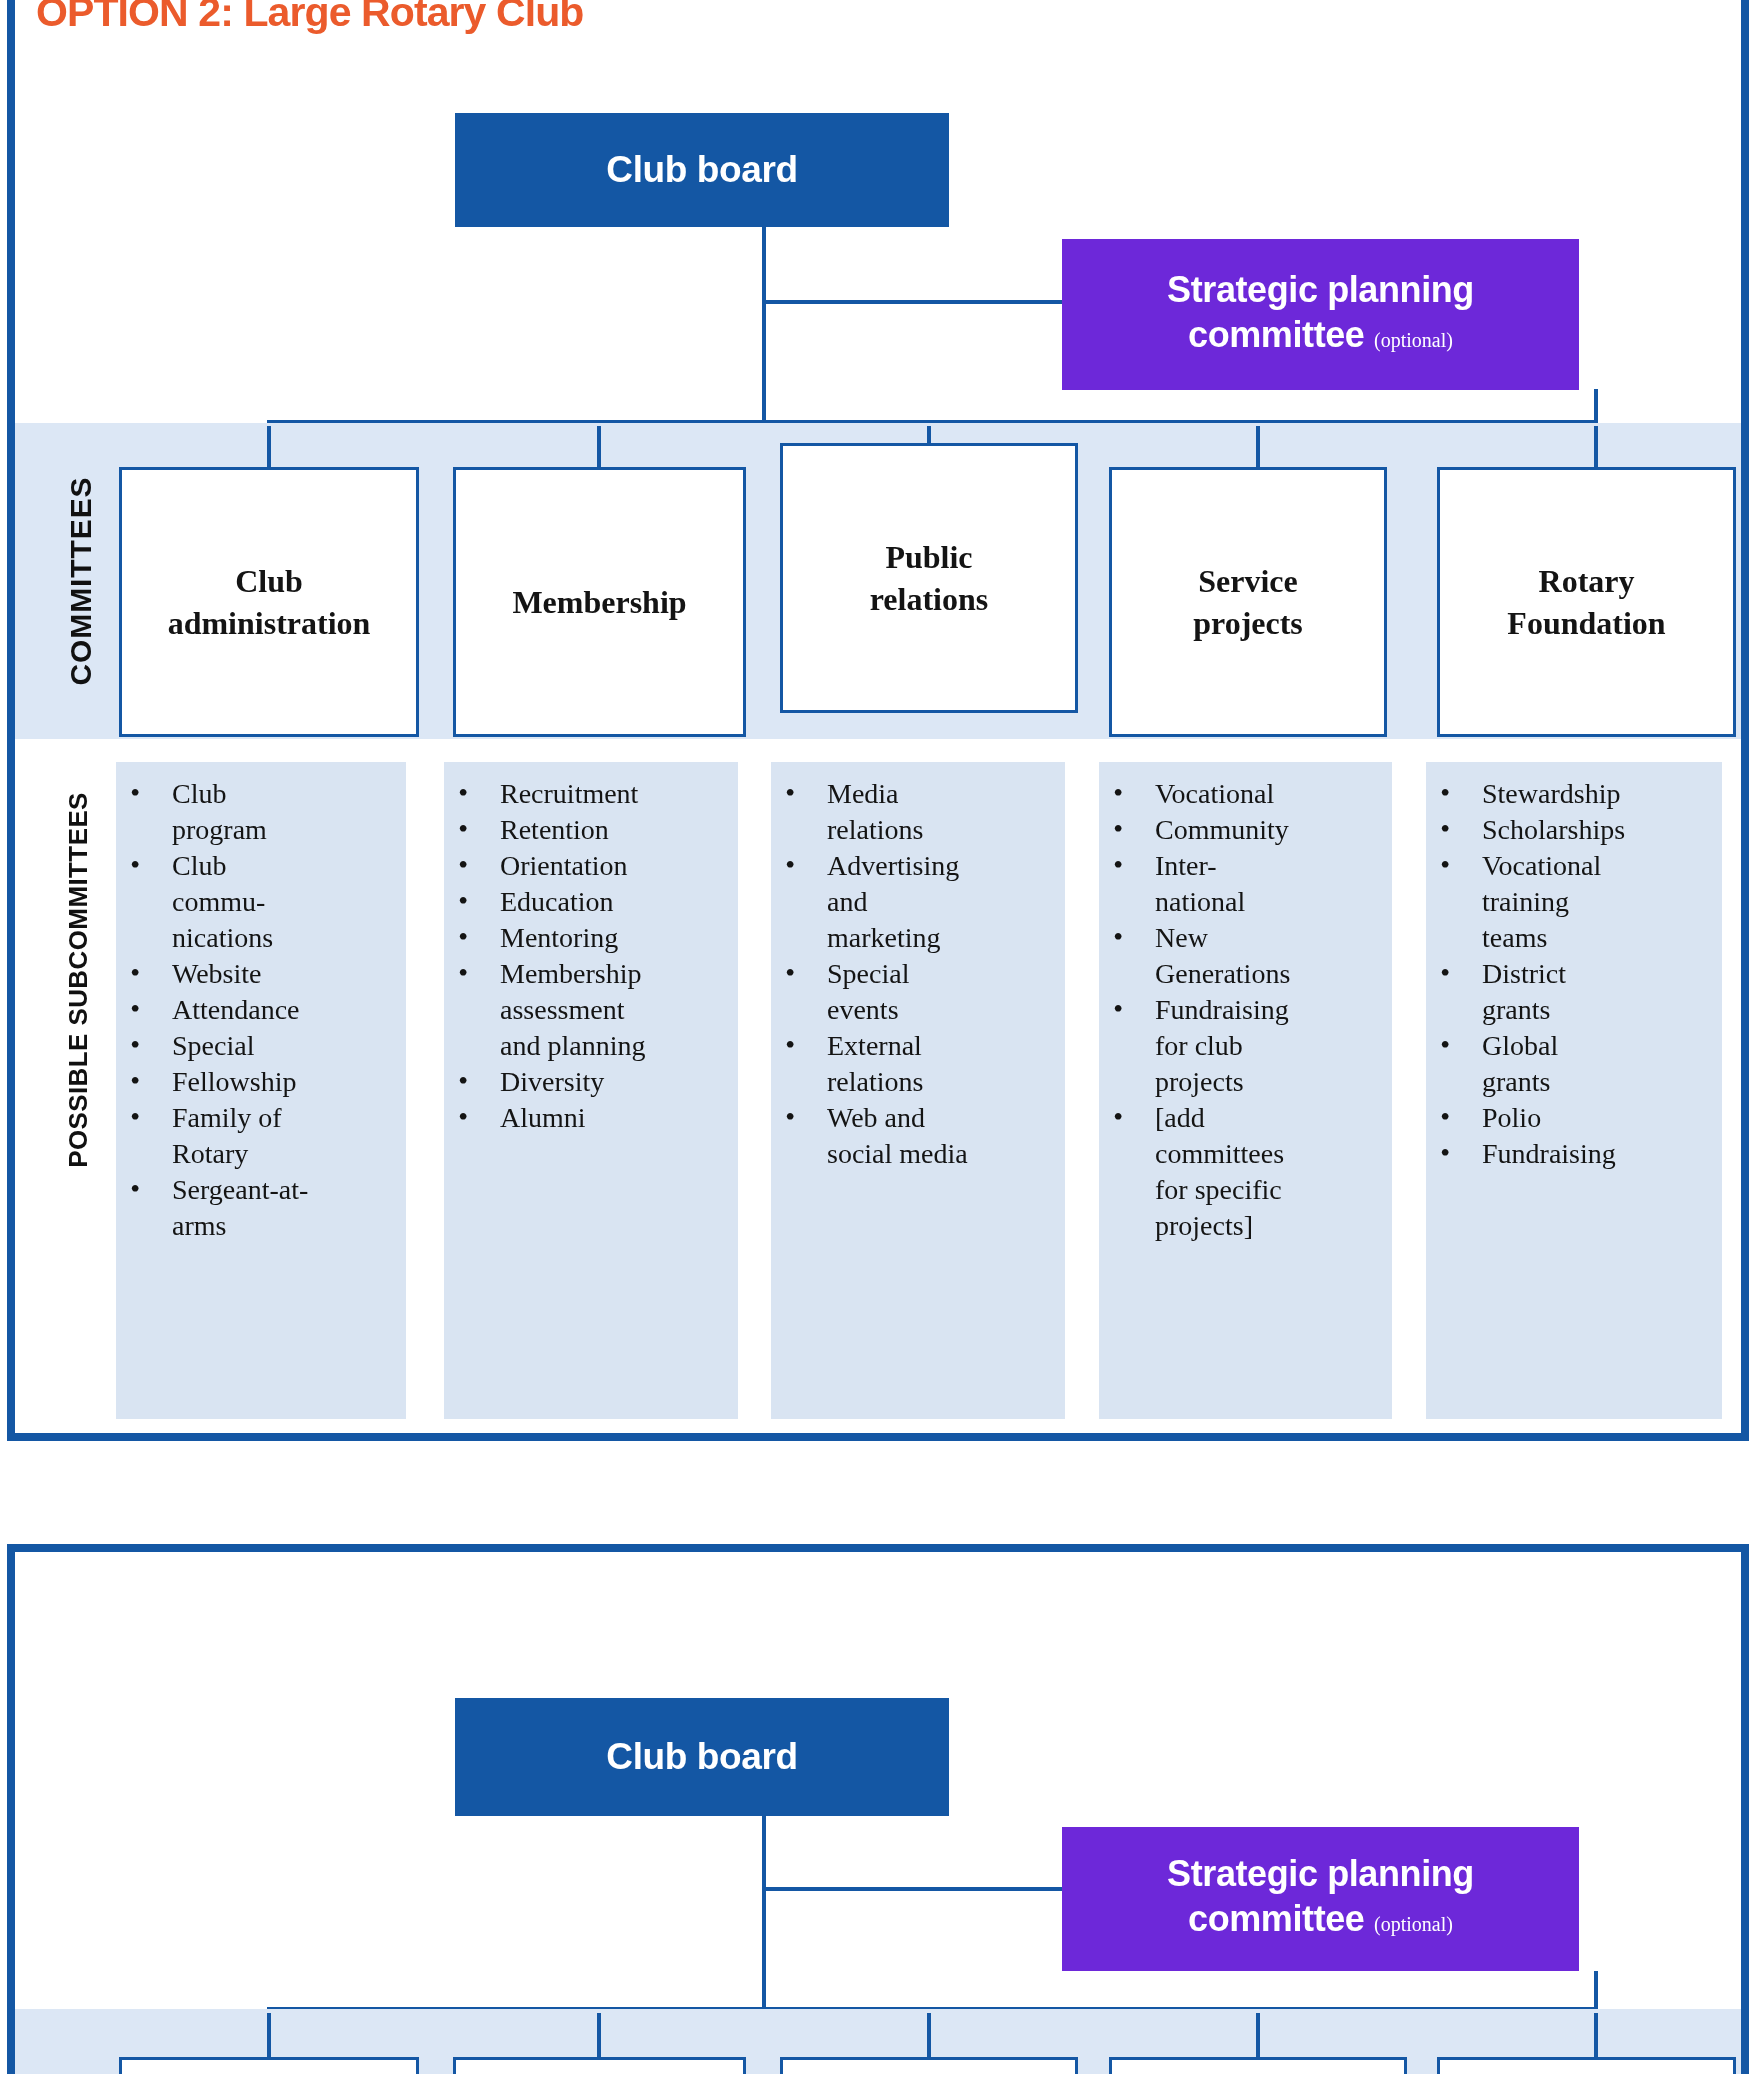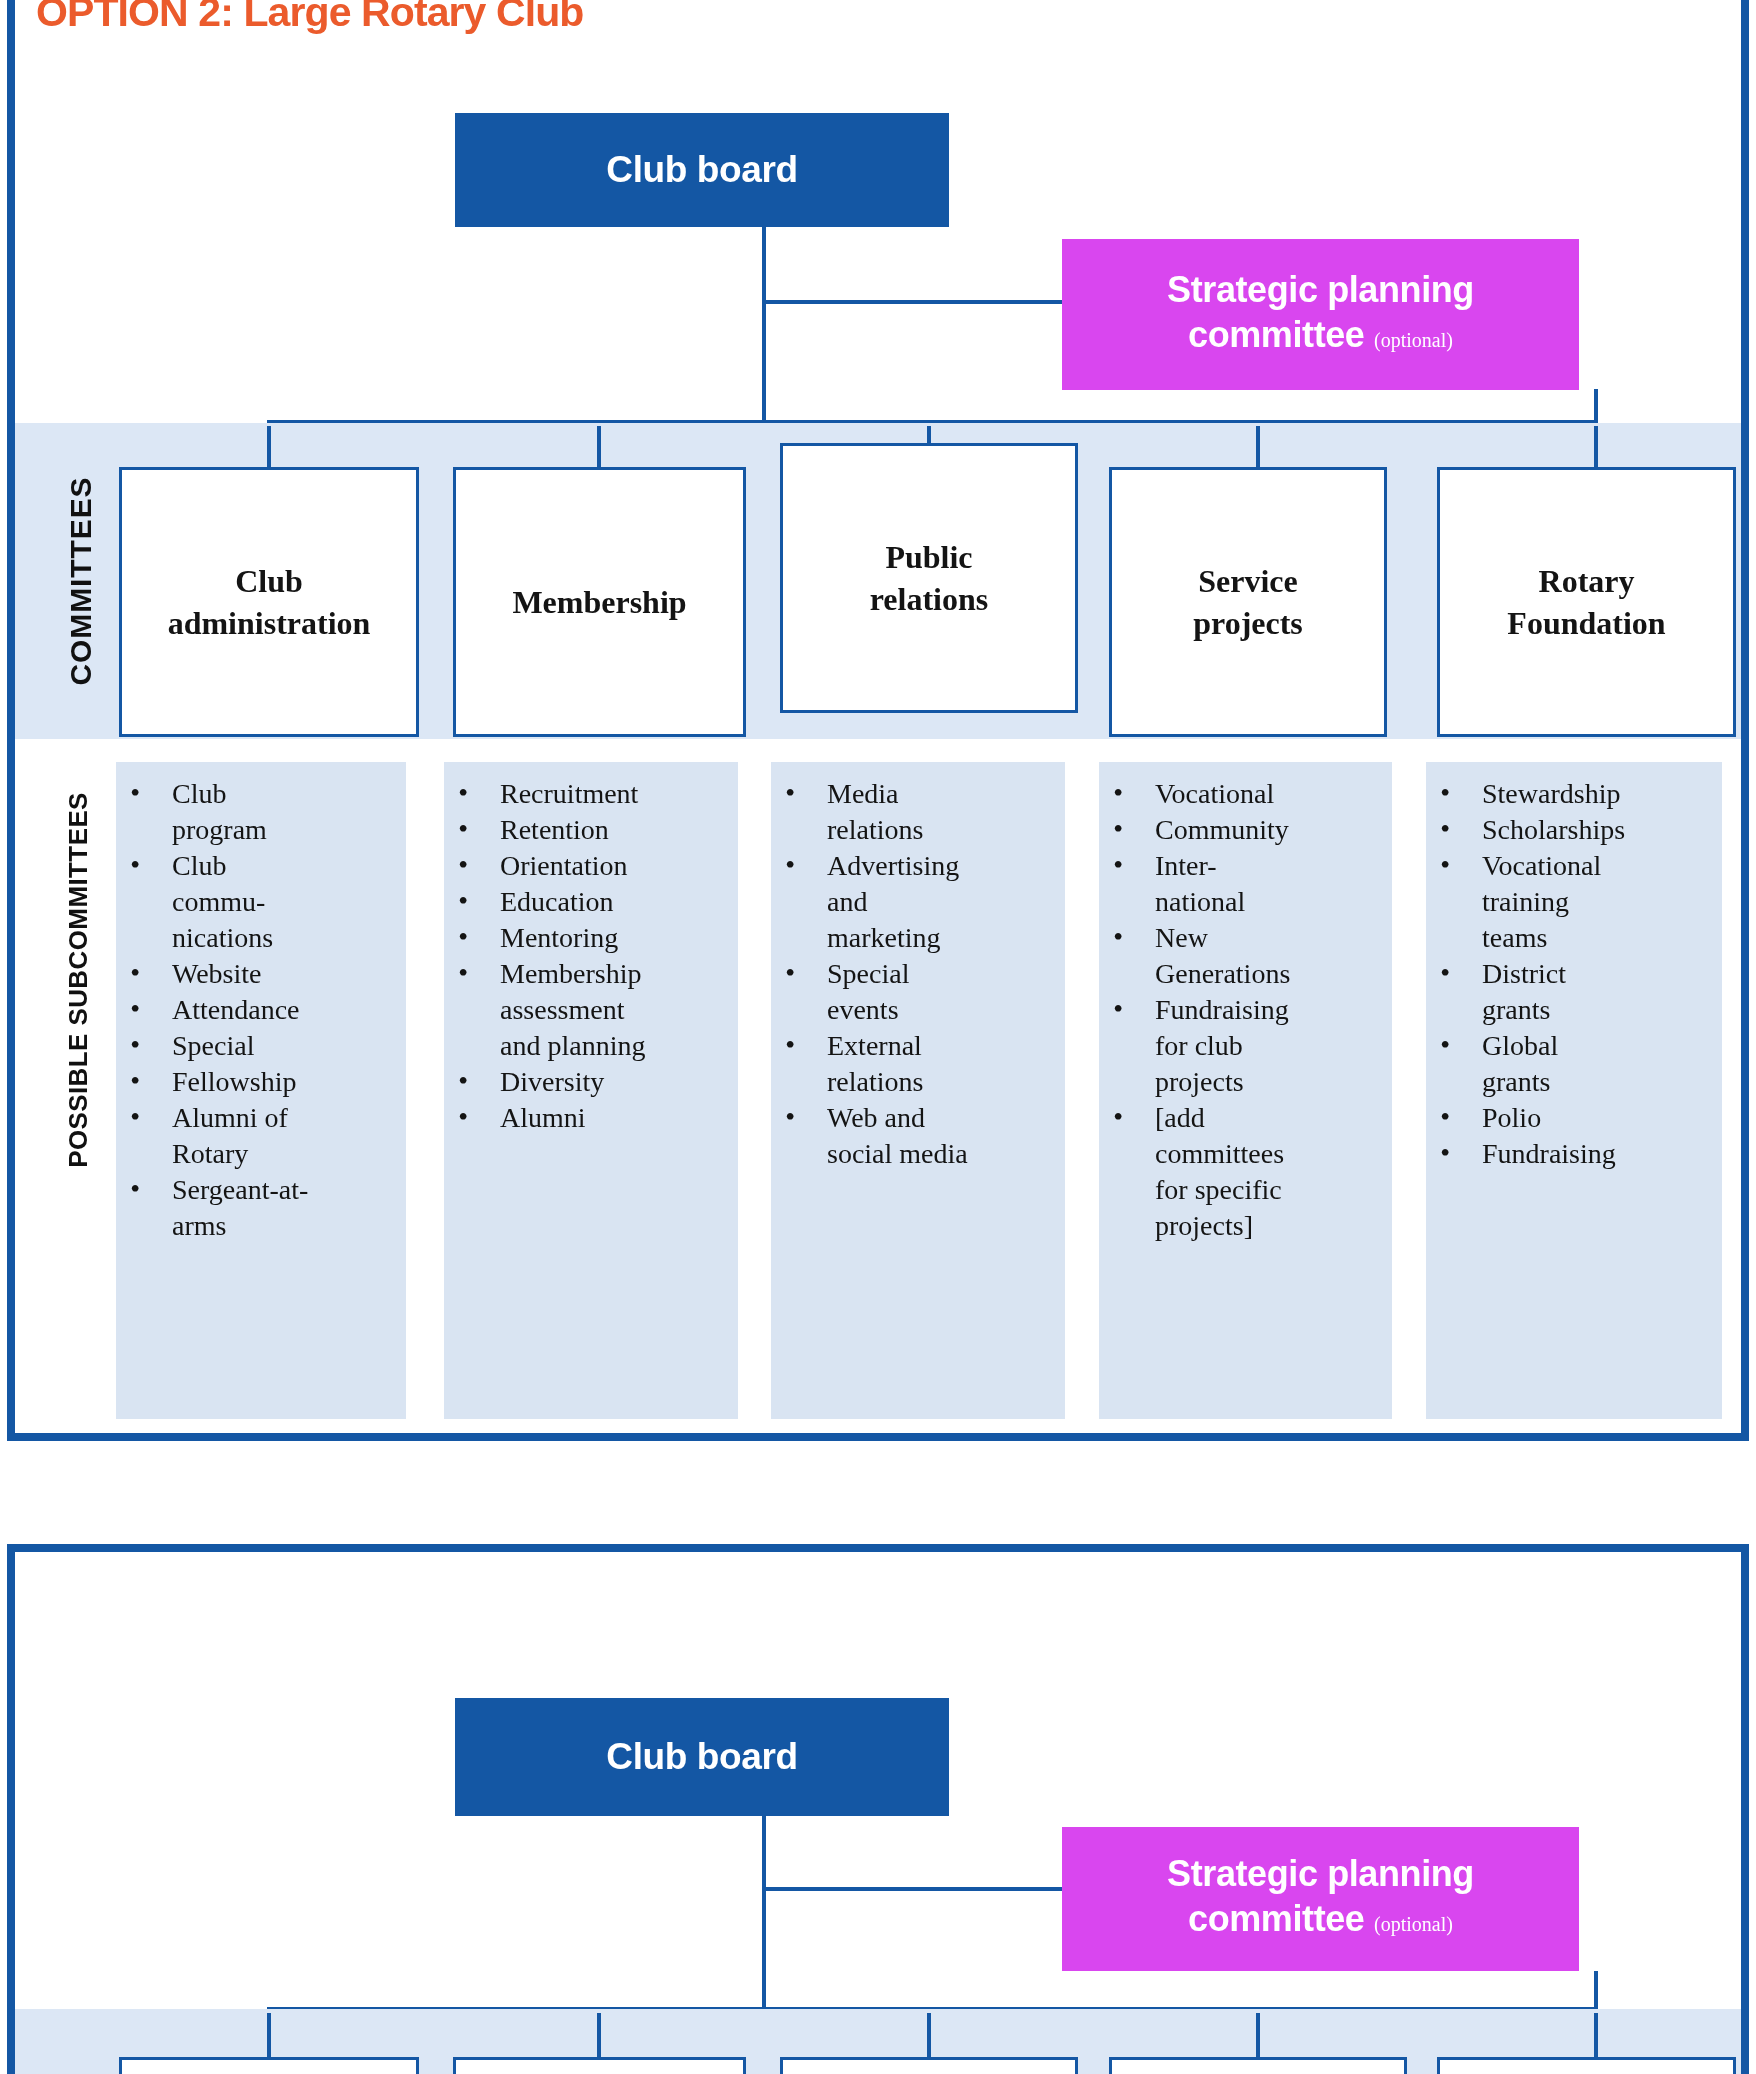--- a/index.html
+++ b/index.html
@@ -17,21 +17,21 @@
     font-family:"Liberation Sans",sans-serif;
     font-weight:bold;font-size:41px;line-height:46px;
     letter-spacing:-0.9px;color:#eb5b2c;white-space:nowrap;
   }
   .board-box{
     position:absolute;background:#1457a4;color:#ffffff;
     display:flex;align-items:center;justify-content:center;
     font-weight:bold;font-size:37px;letter-spacing:-0.4px;margin-top:24px;
   }
   .strat-box{
-    position:absolute;background:#d946ef;color:#ffffff;
+    position:absolute;background:#6d28d9;color:#ffffff;
     display:flex;flex-direction:column;align-items:center;justify-content:center;
     font-weight:bold;font-size:36px;line-height:45px;letter-spacing:-0.4px;
     text-align:center;
   }
   .strat-box .optional{
     font-family:"Liberation Serif",serif;font-weight:normal;
     font-size:20px;letter-spacing:0;
   }
   .line{position:absolute;background:#1457a4;}
   .band{position:absolute;left:15px;width:1726px;background:#dce7f5;}
@@ -122,21 +122,21 @@
       <div class="subpanel" style="left: 116px; top: 762px; width: 290px; height: 657px;">
         <div class="li"><span class="dot">•</span><span class="txt">Club
 program</span></div>
         <div class="li"><span class="dot">•</span><span class="txt">Club
 commu-
 nications</span></div>
         <div class="li"><span class="dot">•</span><span class="txt">Website</span></div>
         <div class="li"><span class="dot">•</span><span class="txt">Attendance</span></div>
         <div class="li"><span class="dot">•</span><span class="txt">Special</span></div>
         <div class="li"><span class="dot">•</span><span class="txt">Fellowship</span></div>
-        <div class="li"><span class="dot">•</span><span class="txt">Alumni of
+        <div class="li"><span class="dot">•</span><span class="txt">Family of
 Rotary</span></div>
         <div class="li"><span class="dot">•</span><span class="txt">Sergeant-at-
 arms</span></div>
       </div>
       <div class="subpanel" style="left: 444px; top: 762px; width: 294px; height: 657px;">
         <div class="li"><span class="dot">•</span><span class="txt">Recruitment</span></div>
         <div class="li"><span class="dot">•</span><span class="txt">Retention</span></div>
         <div class="li"><span class="dot">•</span><span class="txt">Orientation</span></div>
         <div class="li"><span class="dot">•</span><span class="txt">Education</span></div>
         <div class="li"><span class="dot">•</span><span class="txt">Mentoring</span></div>

